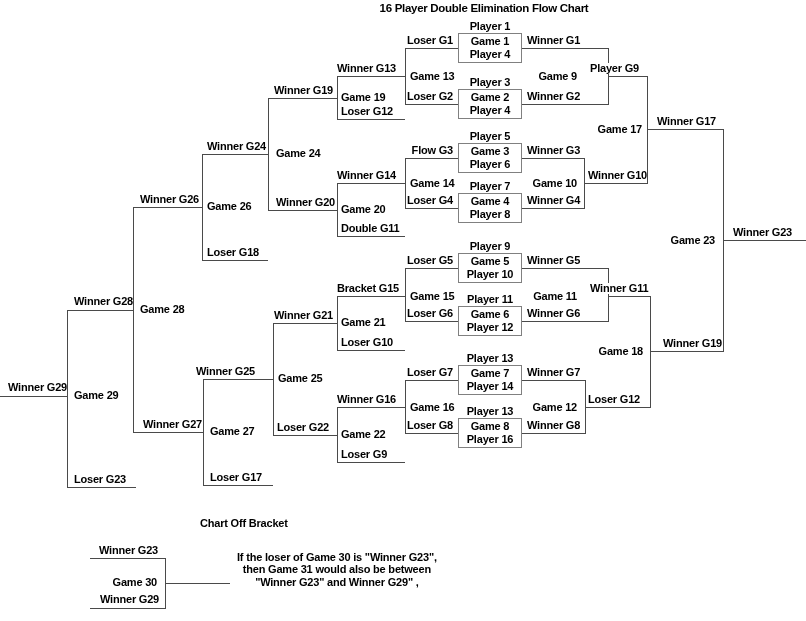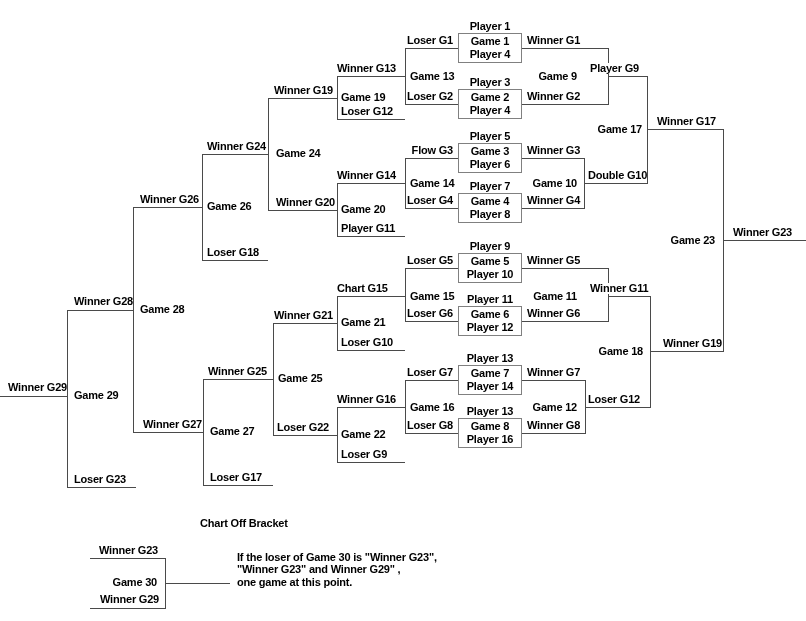--- a/index.html
+++ b/index.html
@@ -9,27 +9,28 @@
   .vl{position:absolute;width:1px;background:#4a4a4a;}
   .box{position:absolute;left:458px;width:64px;height:30px;border:1px solid #808080;background:#fff;
        box-sizing:border-box;text-align:center;padding-top:1px;z-index:3;}
   .box div{font-size:11px;line-height:13px;letter-spacing:-0.2px;white-space:nowrap;}
   .lbl{position:absolute;font-size:11px;line-height:11px;letter-spacing:-0.2px;white-space:nowrap;
        background:#fff;z-index:4;}
   .ctr{left:458px;width:64px;text-align:center;}
   .title{position:absolute;left:484px;top:2px;transform:translateX(-50%);font-size:11.5px;
          letter-spacing:-0.3px;white-space:nowrap;z-index:4;}
   .note{position:absolute;left:237px;top:551px;font-size:11px;line-height:12.4px;
-        letter-spacing:-0.2px;z-index:4;}
+        letter-spacing:-0.2px;z-index:4;text-align:center;}
 </style>
 </head>
 <body>
 
 <div class="canvas">
 
+  <div class="title">16 Player Double Elimination Flow Chart</div>
 
   <div class="hl" style="left:522px;top:48px;width:86px"></div>
   <div class="hl" style="left:522px;top:104px;width:86px"></div>
   <div class="hl" style="left:522px;top:158px;width:62px"></div>
   <div class="hl" style="left:522px;top:208px;width:62px"></div>
   <div class="hl" style="left:522px;top:268px;width:86px"></div>
   <div class="hl" style="left:522px;top:321px;width:86px"></div>
   <div class="hl" style="left:522px;top:380px;width:63px"></div>
   <div class="hl" style="left:522px;top:433px;width:63px"></div>
 
@@ -167,61 +168,61 @@
 
   <span class="lbl ctr" style="top:406px">Player 13</span>
   <span class="lbl" style="right:353px;top:420px">Loser G8</span>
   <span class="lbl" style="left:527px;top:420px">Winner G8</span>
 
   <span class="lbl" style="left:410px;top:71px">Game 13</span>
   <span class="lbl" style="left:337px;top:63px">Winner G13</span>
   <span class="lbl" style="left:410px;top:178px">Game 14</span>
   <span class="lbl" style="left:337px;top:170px">Winner G14</span>
   <span class="lbl" style="left:410px;top:291px">Game 15</span>
-  <span class="lbl" style="left:337px;top:283px">Chart G15</span>
+  <span class="lbl" style="left:337px;top:283px">Bracket G15</span>
   <span class="lbl" style="left:410px;top:402px">Game 16</span>
   <span class="lbl" style="left:337px;top:394px">Winner G16</span>
 
   <span class="lbl" style="right:229px;top:71px">Game 9</span>
   <span class="lbl" style="left:590px;top:63px">Player G9</span>
   <span class="lbl" style="right:229px;top:178px">Game 10</span>
-  <span class="lbl" style="left:588px;top:170px">Double G10</span>
+  <span class="lbl" style="left:588px;top:170px">Winner G10</span>
   <span class="lbl" style="right:229px;top:291px">Game 11</span>
   <span class="lbl" style="left:590px;top:283px">Winner G11</span>
   <span class="lbl" style="right:229px;top:402px">Game 12</span>
   <span class="lbl" style="left:588px;top:394px">Loser G12</span>
 
   <span class="lbl" style="right:164px;top:124px">Game 17</span>
   <span class="lbl" style="left:657px;top:116px">Winner G17</span>
   <span class="lbl" style="right:163px;top:346px">Game 18</span>
   <span class="lbl" style="left:663px;top:338px">Winner G19</span>
 
   <span class="lbl" style="right:91px;top:235px">Game 23</span>
   <span class="lbl" style="left:733px;top:227px">Winner G23</span>
 
   <span class="lbl" style="left:274px;top:85px">Winner G19</span>
   <span class="lbl" style="left:341px;top:92px">Game 19</span>
   <span class="lbl" style="left:341px;top:106px">Loser G12</span>
 
   <span class="lbl" style="left:276px;top:197px">Winner G20</span>
   <span class="lbl" style="left:341px;top:204px">Game 20</span>
-  <span class="lbl" style="left:341px;top:223px">Player G11</span>
+  <span class="lbl" style="left:341px;top:223px">Double G11</span>
 
   <span class="lbl" style="left:274px;top:310px">Winner G21</span>
   <span class="lbl" style="left:341px;top:317px">Game 21</span>
   <span class="lbl" style="left:341px;top:337px">Loser G10</span>
 
   <span class="lbl" style="left:277px;top:422px">Loser G22</span>
   <span class="lbl" style="left:341px;top:429px">Game 22</span>
   <span class="lbl" style="left:341px;top:449px">Loser G9</span>
 
   <span class="lbl" style="left:207px;top:141px">Winner G24</span>
   <span class="lbl" style="left:276px;top:148px">Game 24</span>
 
-  <span class="lbl" style="left:208px;top:366px">Winner G25</span>
+  <span class="lbl" style="left:196px;top:366px">Winner G25</span>
   <span class="lbl" style="left:278px;top:373px">Game 25</span>
 
   <span class="lbl" style="left:140px;top:194px">Winner G26</span>
   <span class="lbl" style="left:207px;top:201px">Game 26</span>
   <span class="lbl" style="left:207px;top:247px">Loser G18</span>
 
   <span class="lbl" style="left:143px;top:419px">Winner G27</span>
   <span class="lbl" style="left:210px;top:426px">Game 27</span>
   <span class="lbl" style="left:210px;top:472px">Loser G17</span>
 
@@ -232,17 +233,17 @@
   <span class="lbl" style="left:74px;top:390px">Game 29</span>
   <span class="lbl" style="left:74px;top:474px">Loser G23</span>
 
   <span class="lbl" style="left:200px;top:518px">Chart Off Bracket</span>
   <span class="lbl" style="left:99px;top:545px">Winner G23</span>
   <span class="lbl" style="right:649px;top:577px">Game 30</span>
   <span class="lbl" style="left:100px;top:594px">Winner G29</span>
 
   <div class="note">
     <div>If the loser of Game 30 is "Winner G23",</div>
+    <div>then Game 31 would also be between</div>
     <div>"Winner G23" and Winner G29" ,</div>
-    <div>one game at this point.</div>
   </div>
 
 </div>
 
 </body></html>

